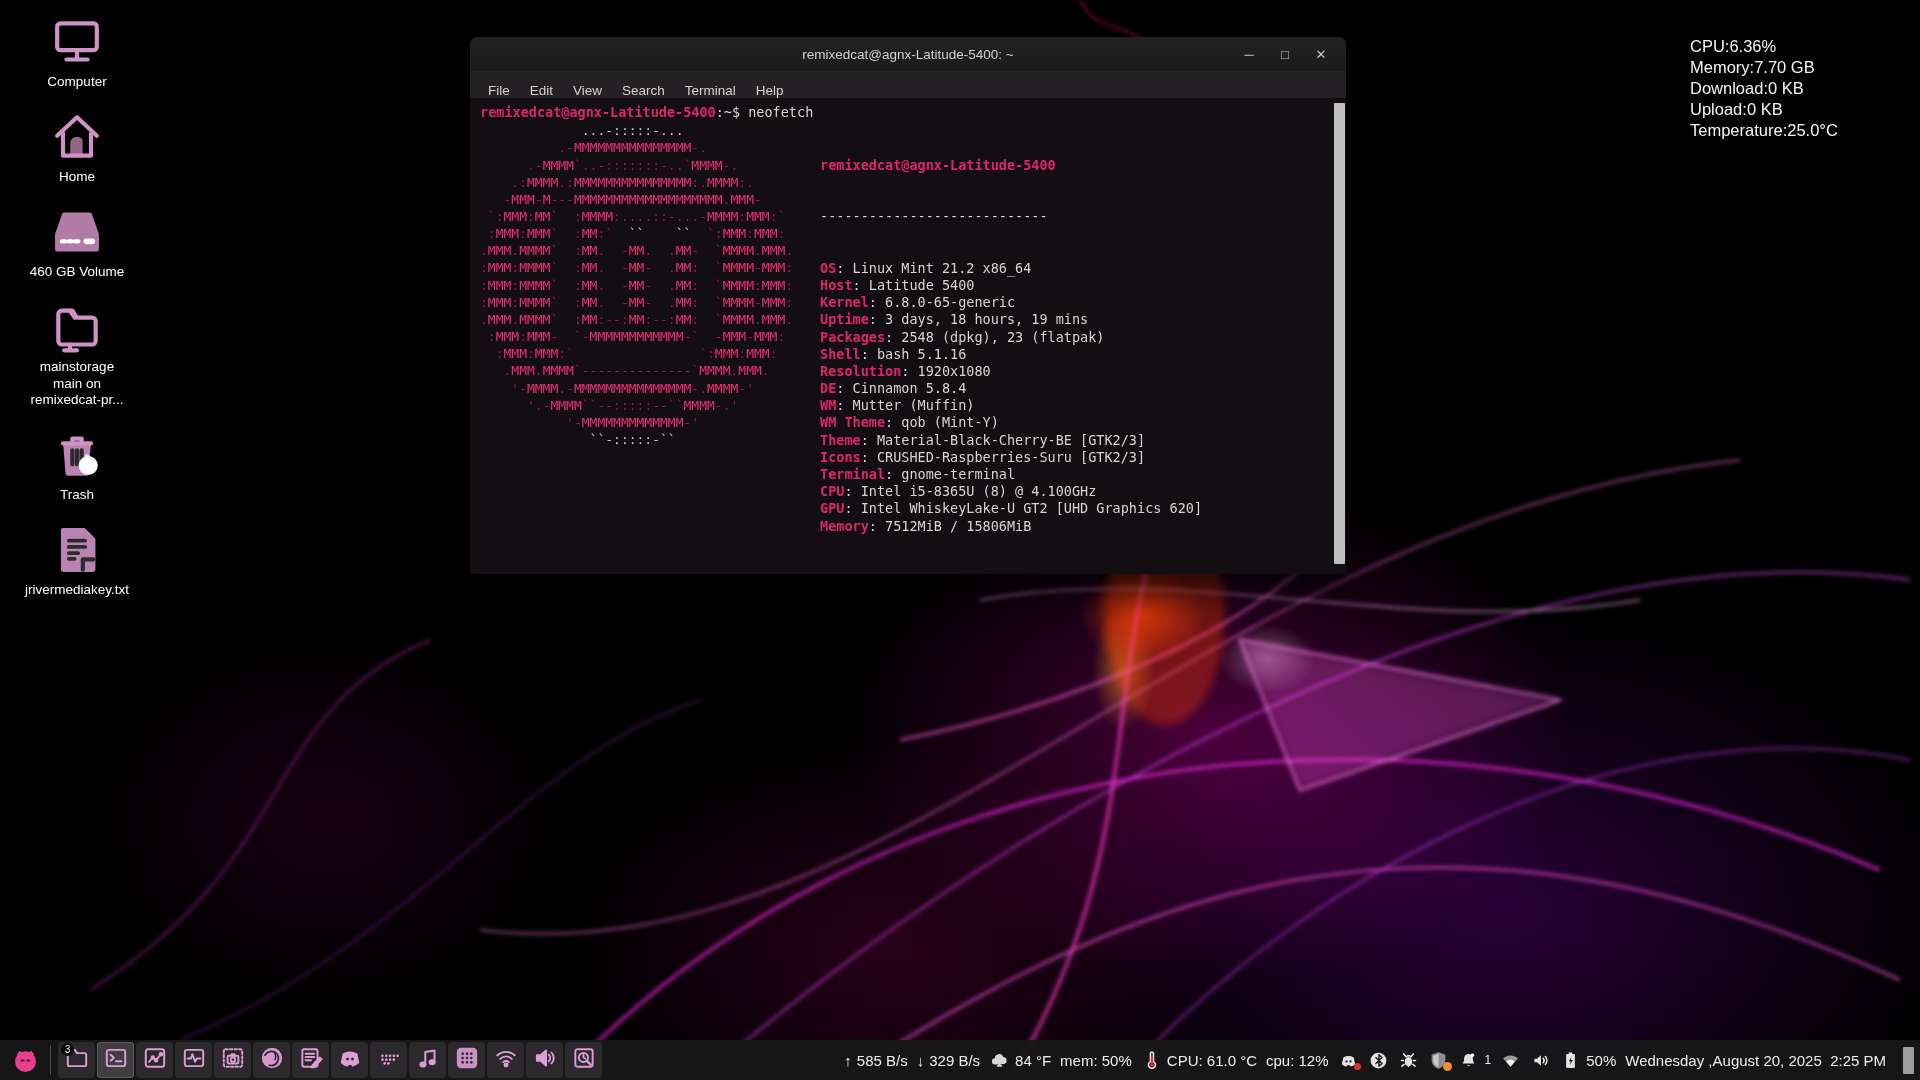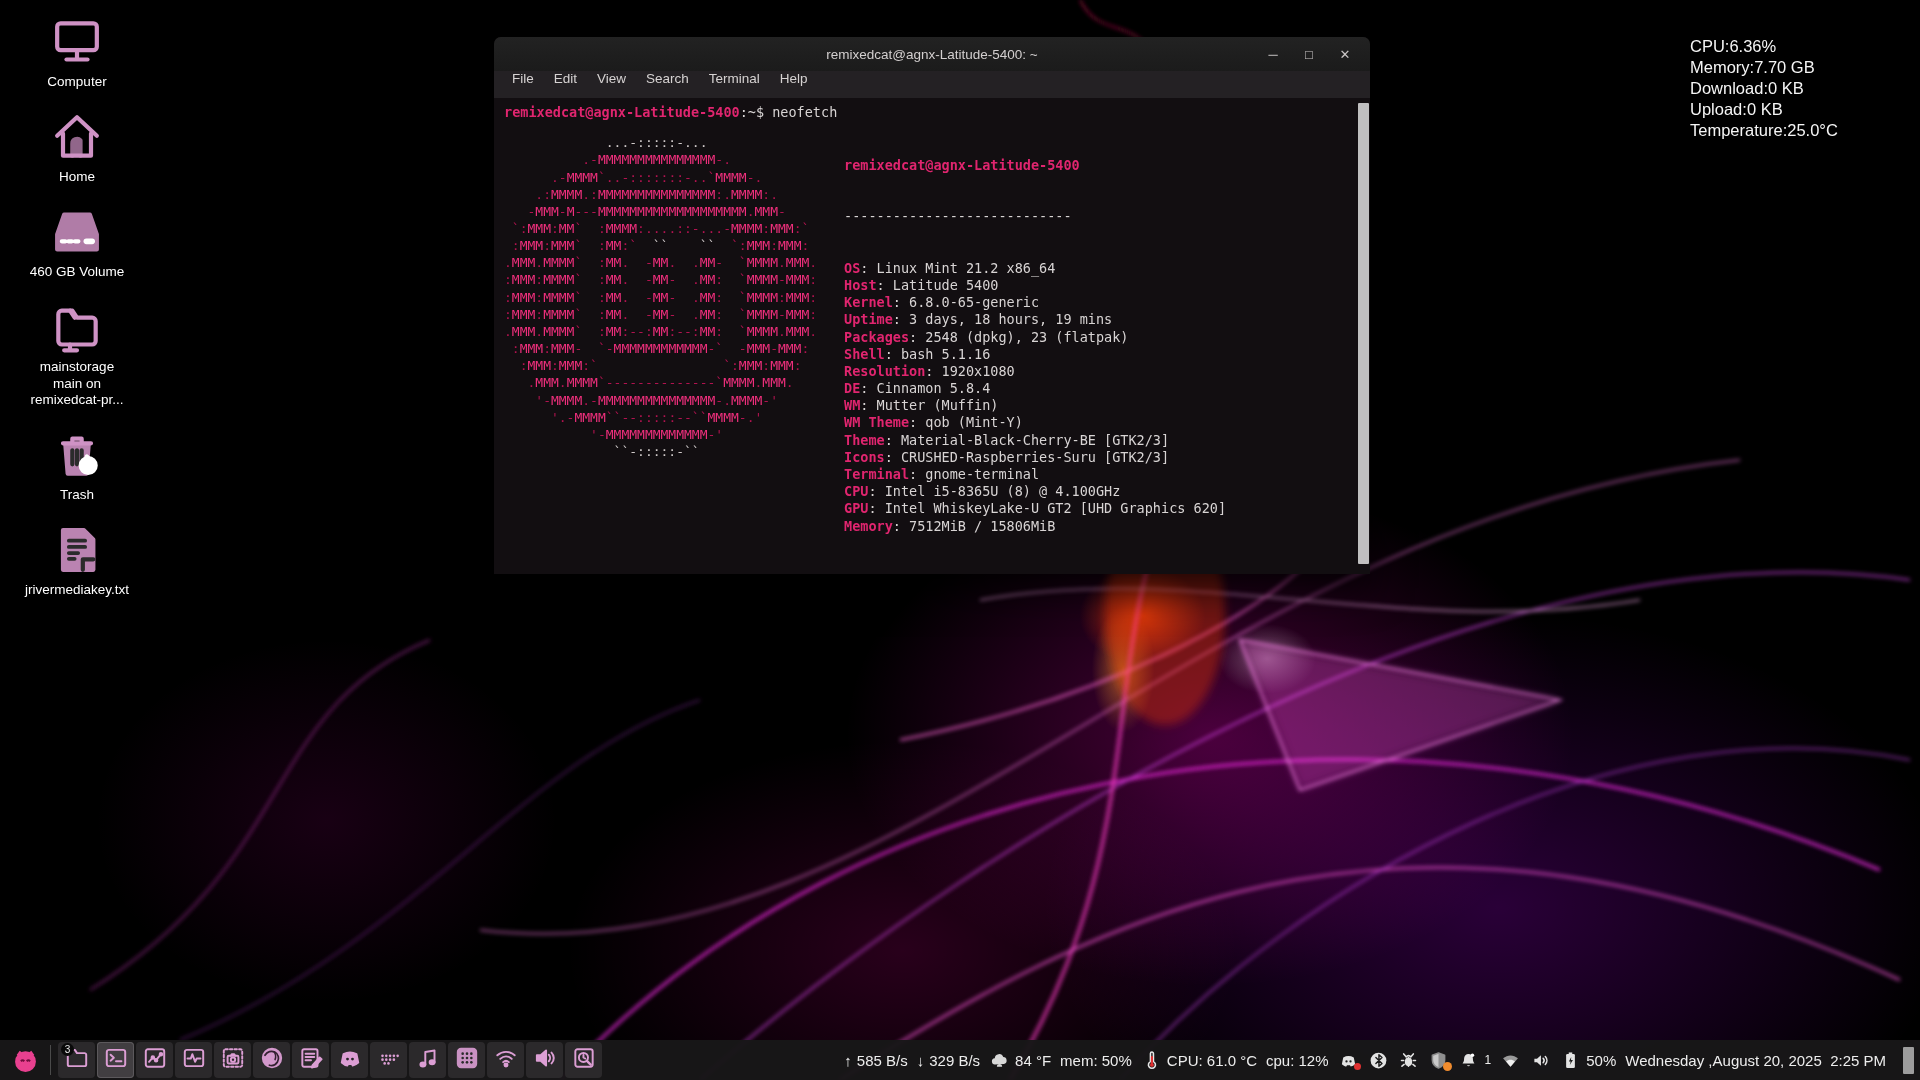--- a/index.html
+++ b/index.html
@@ -21,32 +21,32 @@
   .desktop-icons { position:absolute; left:24px; top:14px; width:106px; display:flex; flex-direction:column; gap:18px; }
   .desk-icon { display:flex; flex-direction:column; align-items:center; gap:0; cursor:default; }
   .desk-icon svg { width:56px; height:56px; color:#cf92c5; }
   .desk-icon .lbl { color:#fff; font-size:13.5px; line-height:1.25; text-align:center; text-shadow:0 1px 3px #000, 0 0 4px #000; max-width:106px; word-wrap:break-word; }
 
   
   .stats { position:absolute; top:36px; right:62px; width:168px; }
   .stat-row { display:flex; justify-content:flex-start; color:#f5f5f5; font-size:16.5px; line-height:21px; text-shadow:0 1px 3px #000; }
 
   
-  .terminal { position:absolute; left:494px; top:37px; width:876px; height:537px; background:#120e11; border-radius:7px 7px 0 0; box-shadow:0 14px 40px rgba(0,0,0,.75); display:flex; flex-direction:column; }
+  .terminal { position:absolute; left:470px; top:37px; width:876px; height:537px; background:#120e11; border-radius:7px 7px 0 0; box-shadow:0 14px 40px rgba(0,0,0,.75); display:flex; flex-direction:column; }
   .titlebar { height:34px; background:linear-gradient(#222,#1b1b1b); border-radius:7px 7px 0 0; display:flex; align-items:center; position:relative; flex:none; }
   .title-text { position:absolute; left:0; right:0; text-align:center; color:#d3cfcf; font-size:13.5px; }
   .win-controls { margin-left:auto; display:flex; gap:14px; padding-right:14px; z-index:2; }
   .win-btn { color:#c9c5c5; font-size:13px; width:22px; text-align:center; cursor:pointer; }
-  .menubar { height:27px; background:#242124; display:flex; align-items:flex-start; padding-left:8px; flex:none; }
+  .menubar { height:27px; background:#242124; display:flex; align-items:flex-end; padding-left:8px; flex:none; }
   .menu-item { color:#d6d2d2; font-size:13.5px; padding:0 10px; cursor:pointer; }
   .term-body { position:relative; flex:1; padding:6px 10px 0 10px; font-family:"DejaVu Sans Mono", monospace; font-size:13.5px; line-height:17.2px; color:#d8d4d4; overflow:hidden; }
   .prompt-user { color:#e0256f; font-weight:bold; }
   .prompt-rest { color:#d8d4d4; }
   .neo-row { display:flex; margin-top:1px; }
-  .neo-art { font-family:inherit; font-size:13px; line-height:17.15px; white-space:pre; width:340px; flex:none;margin-top:12px; }
+  .neo-art { font-family:inherit; font-size:13px; line-height:17.15px; white-space:pre; width:340px; flex:none; }
   .art-m { color:#ee2f7c; }
   .art-d { color:#b1134f; }
   .art-w { color:#cfc9c9; }
   .neo-info { flex:1; white-space:pre; }
   .info-line { height:17.2px; }
   .info-title { color:#e0256f; font-weight:bold; }
   .term-scrollbar { position:absolute; right:1px; top:5px; bottom:10px; width:11px; background:#c0bfc0; border-radius:1px; }
 
   
   .taskbar { position:absolute; left:0; right:0; bottom:0; height:40px; background:rgba(24,23,24,.96); display:flex; align-items:center; padding:0 6px; z-index:5; }

